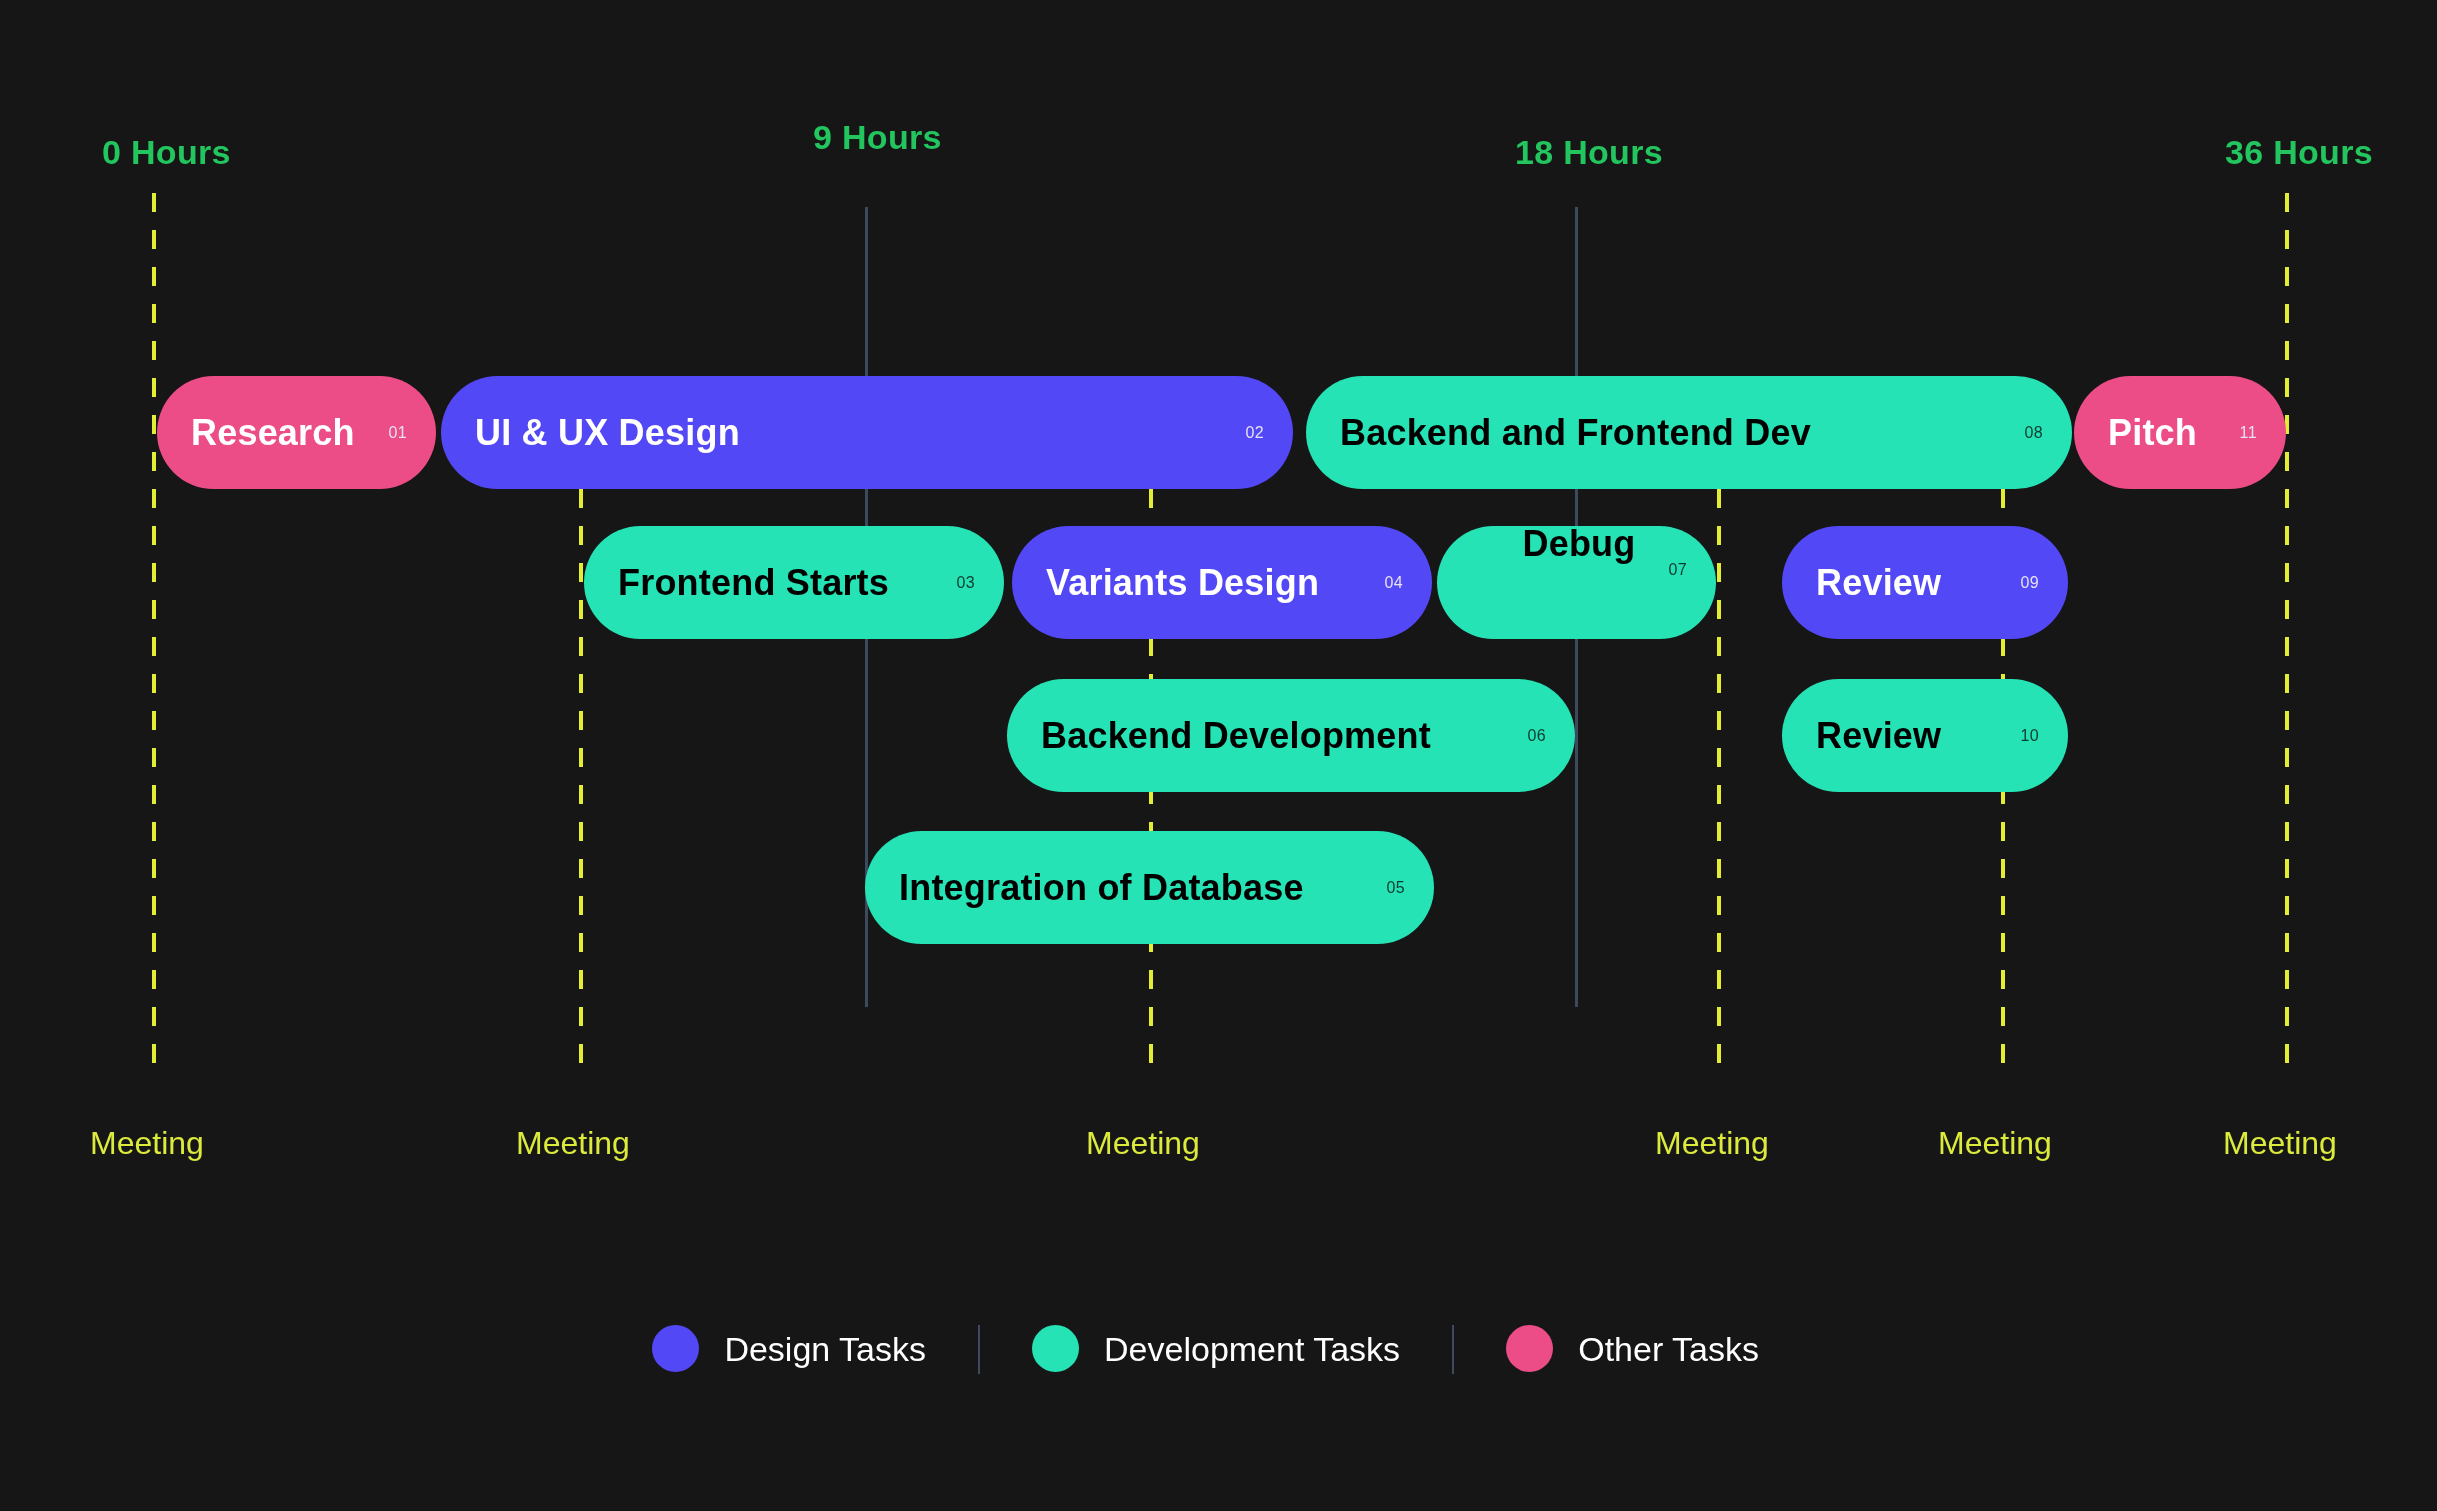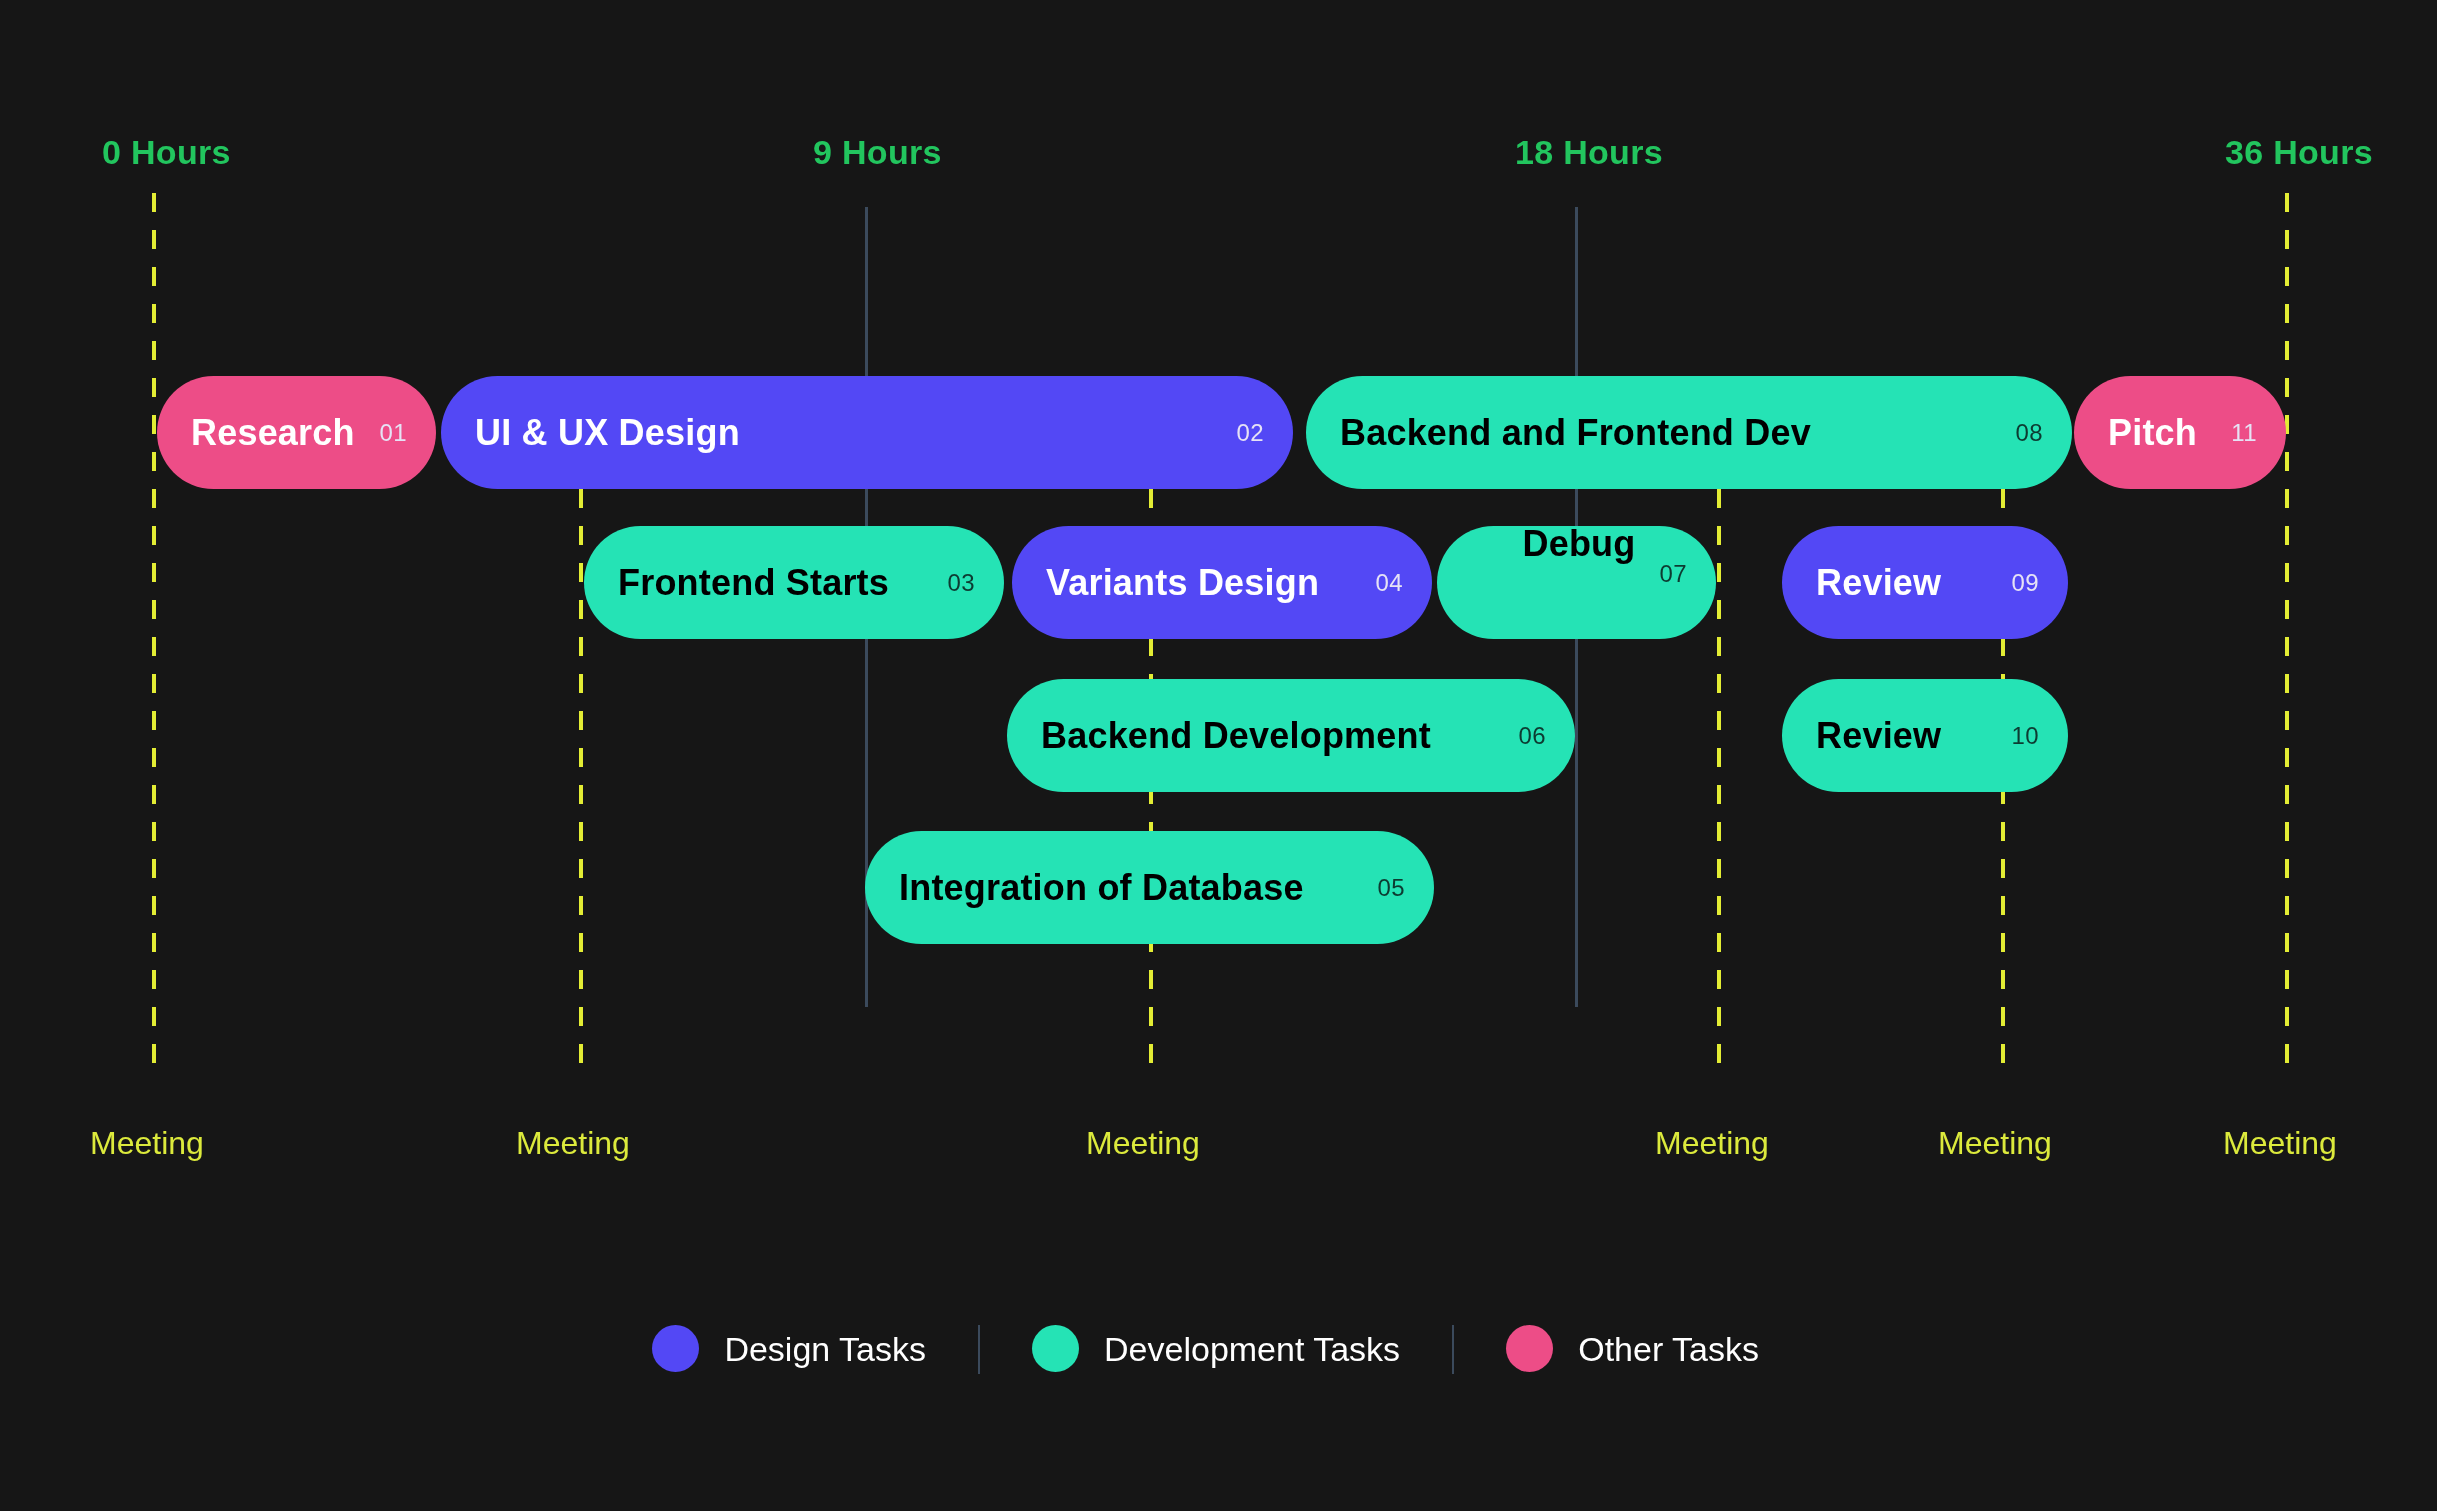--- a/index.html
+++ b/index.html
@@ -78,21 +78,21 @@
   }
   .bar .bar-title {
     font-size: 36px;
     font-weight: 700;
     white-space: nowrap;
     letter-spacing: 0.2px;
     line-height: 1;
   }
   .bar .bar-num {
     margin-left: auto;
-    font-size: 24px;
+    font-size: 16px;
     font-weight: 400;
     letter-spacing: 0.4px;
     line-height: 1;
   }
   .bar.dark-text .bar-title { color: #000000; }
   .bar.dark-text .bar-num   { color: #0d3b31; }
   .bar.light-text .bar-title { color: #ffffff; }
   .bar.light-text .bar-num   { color: #e6e2f5; }
 
   
@@ -126,21 +126,21 @@
     flex: none;
   }
 </style>
 </head>
 <body>
 
 <div id="stage">
 
   <div id="axis-labels">
       <div class="hour-label" style="left: 102px; top: 135px;">0 Hours</div>
-      <div class="hour-label" style="left: 813px; top: 135px;">9 Hours</div>
+      <div class="hour-label" style="left: 813px; top: 120px;">9 Hours</div>
       <div class="hour-label" style="left: 1515px; top: 135px;">18 Hours</div>
       <div class="hour-label" style="left: 2225px; top: 135px;">36 Hours</div>
     </div>
 
   <div id="gridlines">
       <div class="grid-line" style="left: 865px; top: 207px; height: 800px;"></div>
       <div class="grid-line" style="left: 1575px; top: 207px; height: 800px;"></div>
     </div>
 
   <div id="meetings">

